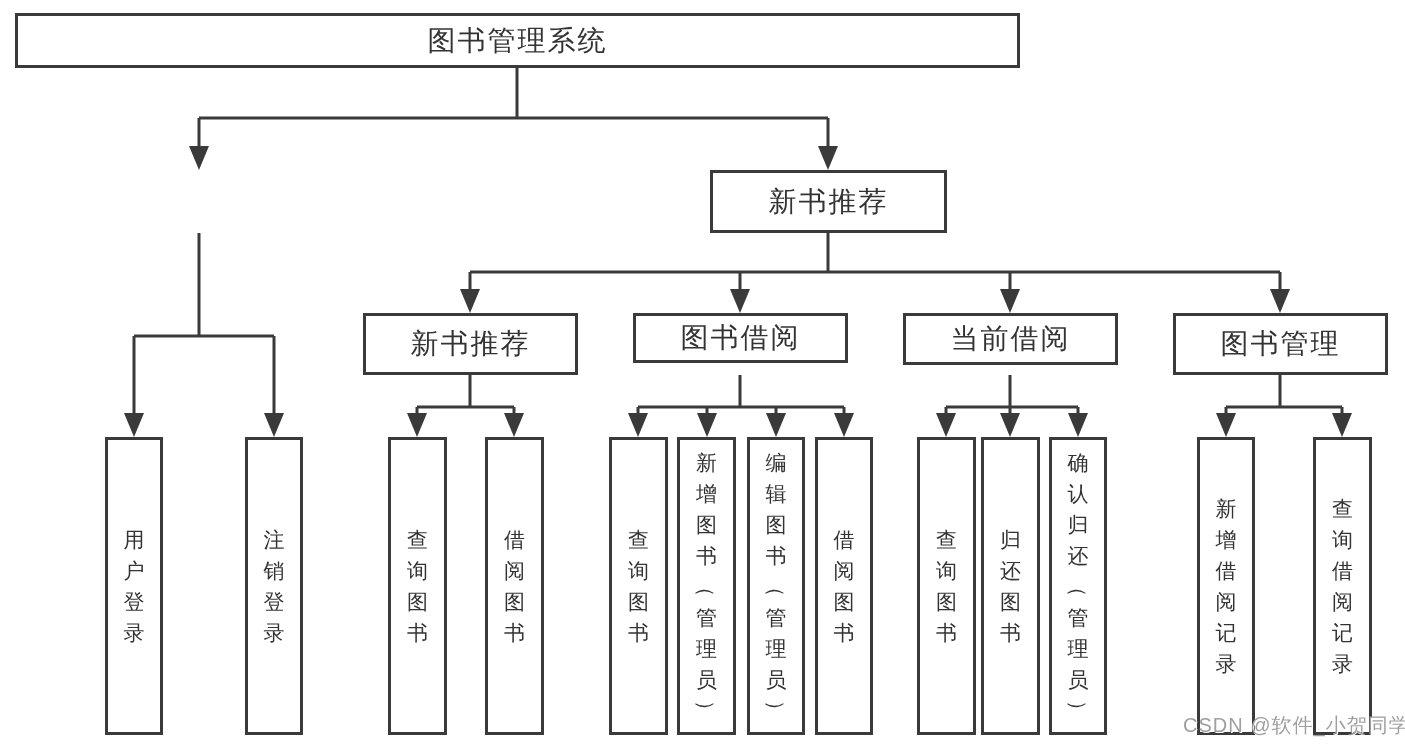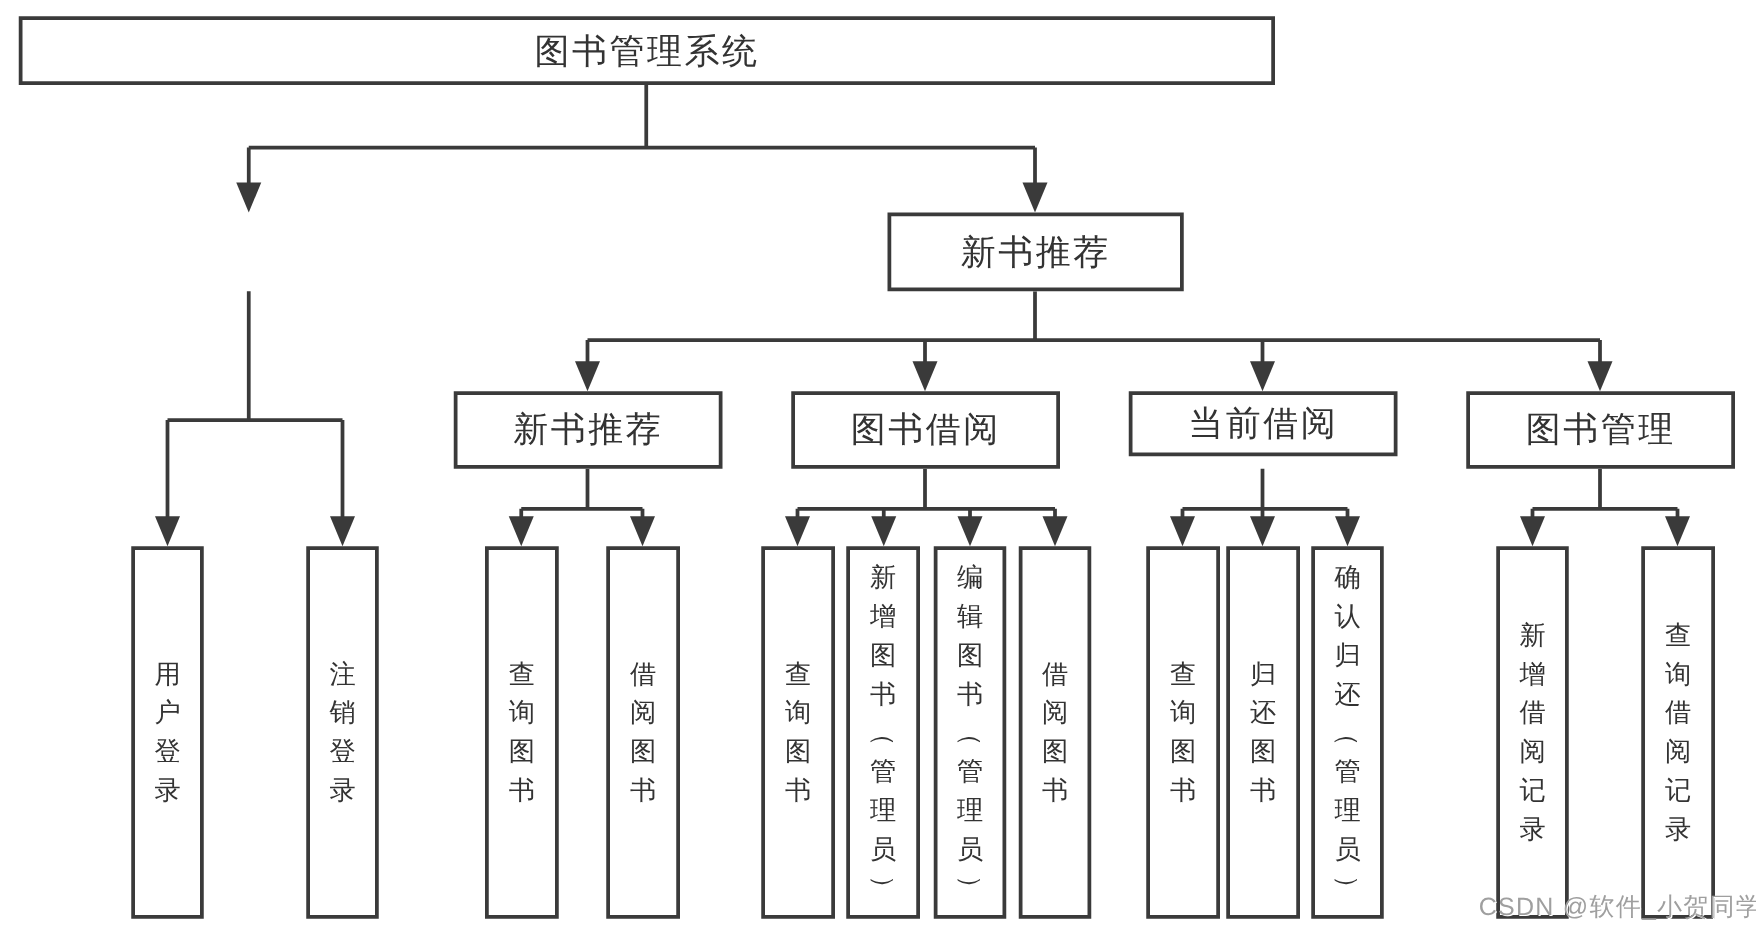--- a/index.html
+++ b/index.html
@@ -99,21 +99,21 @@
     <span class="hlabel">图书管理系统</span>
   </div>
 
   <div class="box" style="left:710px;top:170px;width:237px;height:63px">
     <span class="hlabel">新书推荐</span>
   </div>
 
   <div class="box" style="left:363px;top:313px;width:215px;height:62px">
     <span class="hlabel">新书推荐</span>
   </div>
-  <div class="box" style="left:633px;top:313px;width:215px;height:62px">
+  <div class="box" style="left:633px;top:313px;width:215px;height:50px">
     <span class="hlabel">图书借阅</span>
   </div>
   <div class="box" style="left:903px;top:313px;width:215px;height:52px">
     <span class="hlabel">当前借阅</span>
   </div>
   <div class="box" style="left:1173px;top:313px;width:215px;height:62px">
     <span class="hlabel">图书管理</span>
   </div>
 
   <div class="box" style="left:105px;top:437px;width:58px;height:298px">

